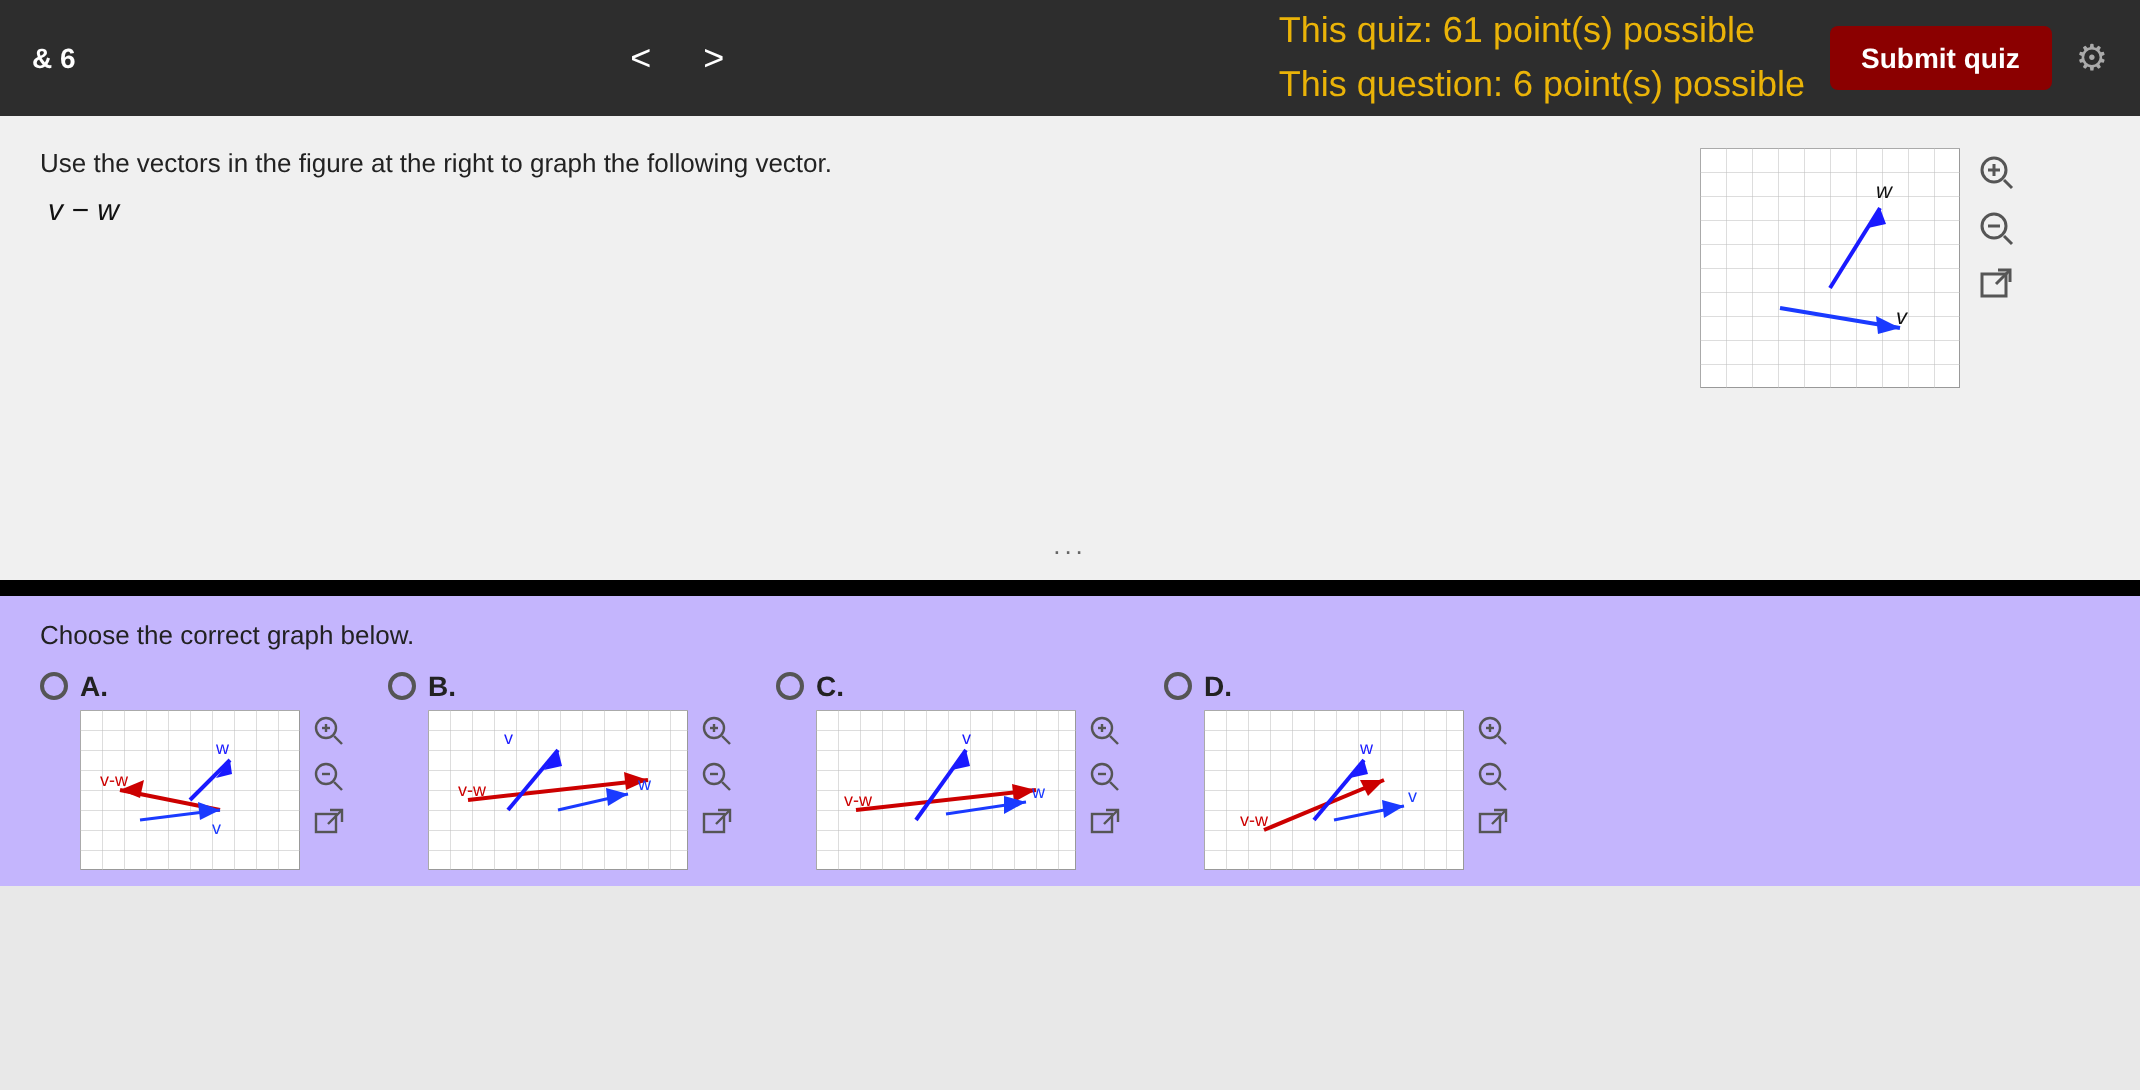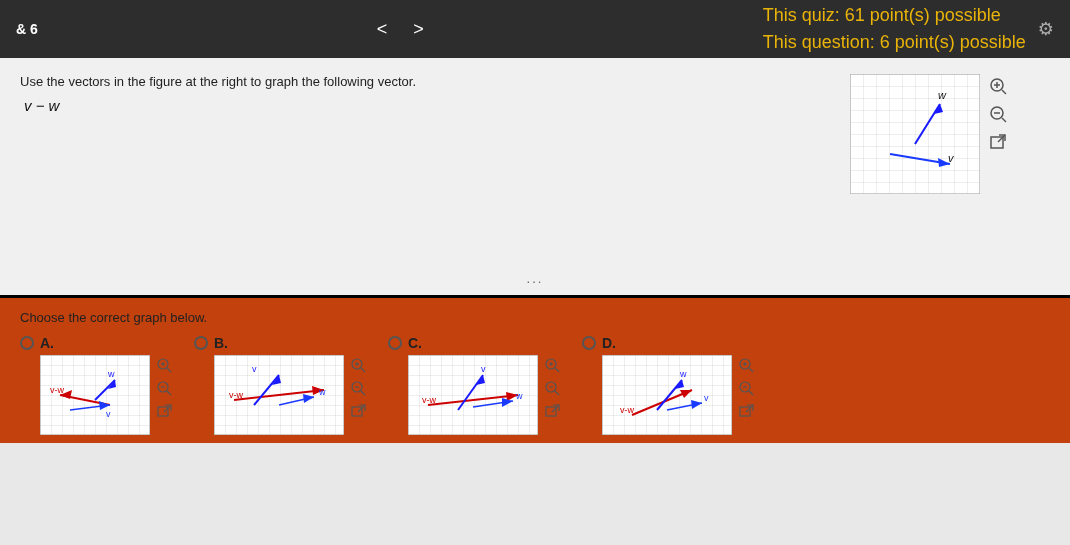--- a/index.html
+++ b/index.html
@@ -66,21 +66,21 @@
       font-size: 18px;
       cursor: pointer;
     }
 
     
     .main-content {
       background: #f0f0f0;
       padding: 16px 20px 10px 20px;
       min-height: 240px;
       position: relative;
-      border-bottom: 3px solid #000000;
+      border-bottom: 8px solid #000000;
     }
     .question-instruction {
       font-size: 13px;
       color: #222;
       margin-bottom: 8px;
     }
     .vector-expression {
       font-size: 15px;
       font-style: italic;
       color: #111;
@@ -115,21 +115,21 @@
       color: #555;
       display: flex;
       align-items: center;
       justify-content: center;
       width: 24px;
       height: 24px;
     }
 
     
     .bottom-section {
-      background: #c2410c;
+      background: #c4b5fd;
       padding: 12px 20px 8px 20px;
     }
     .choose-label {
       font-size: 13px;
       color: #222;
       margin-bottom: 10px;
     }
     .options-row {
       display: flex;
       gap: 20px;
@@ -195,20 +195,21 @@
   </div>
   <div class="header-center">
     <button class="nav-btn">&lt;</button>
     <button class="nav-btn">&gt;</button>
   </div>
   <div class="header-right">
     <div class="quiz-info">
       <div>This quiz: 61 point(s) possible</div>
       <div>This question: 6 point(s) possible</div>
     </div>
+    <button class="submit-btn">Submit quiz</button>
     <span class="gear-icon">⚙</span>
   </div>
 </div>
 
 <div class="main-content">
   <div class="question-instruction">Use the vectors in the figure at the right to graph the following vector.</div>
   <div class="vector-expression">v − w</div>
 
   <div class="figure-area">
     <div class="grid-container">

